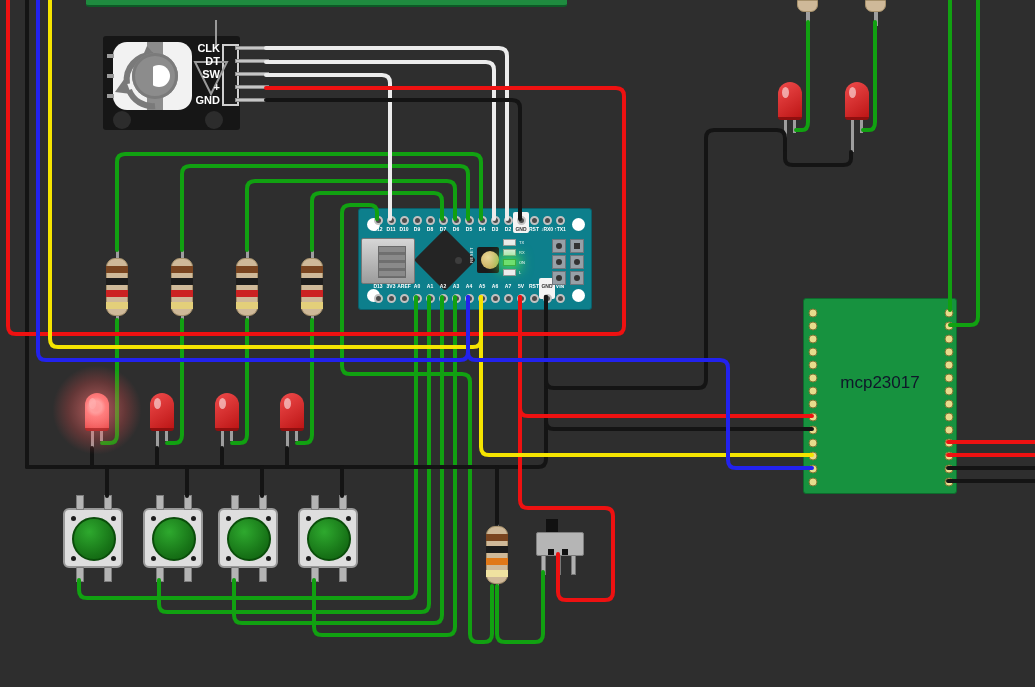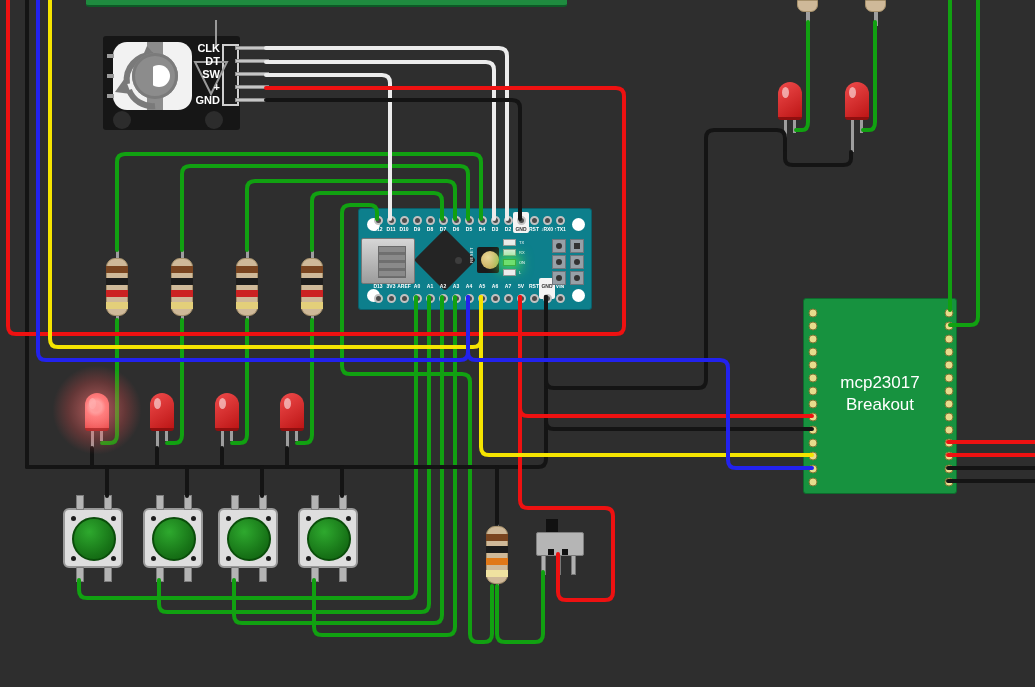--- a/index.html
+++ b/index.html
@@ -36,21 +36,21 @@
   .rst-btn{left:122px;top:42px;width:18px;height:18px;border-radius:50%;background:radial-gradient(circle at 40% 35%,#ecd89b,#c3a24a);}
   .rst-label{left:110px;top:38px;font-size:4px;color:#fff;writing-mode:vertical-rl;transform:rotate(180deg);letter-spacing:.5px;}
   .stat-led{left:144px;width:13px;height:7px;background:#ececec;border:1px solid #9a9a9a;}
   .stat-led.lit{background:#6fe06f;border-color:#3fae3f;box-shadow:0 0 12px 5px rgba(80,230,80,.75);}
   .stat-lab{left:160px;font-size:4px;color:#fff;}
   .icsp{width:14px;height:14px;background:#97a0a7;border:1px solid #6e767c;display:flex;align-items:center;justify-content:center;position:absolute;}
   .icsp i{display:block;width:6px;height:6px;border-radius:50%;background:#333;}
   .icsp.sq i{border-radius:0;}
   
   #mcp{background:#17923f;border:1px solid #0d6b2c;border-radius:3px;z-index:10;}
-  .mcp-title{width:100%;text-align:center;color:#ffffff;font-size:17px;}
+  .mcp-title{width:100%;text-align:center;color:#0f172a;font-size:17px;}
   .mpin{width:9px;height:9px;border-radius:50%;background:#e8dc8c;border:1px solid #7e7433;transform:translate(-50%,-50%);}
   
   .res-lead{background:#9e9e9e;}
   .res-body{background:#cfb999;border:1px solid #a8926c;border-radius:9px;}
   .band{left:0;width:100%;height:7px;}
   
   .led-body{width:24px;height:38px;border-radius:12px 12px 3px 3px;background:linear-gradient(145deg,#ef4b4b,#bd1616);border-bottom:3px solid #8e0f0f;}
   .led-body.lit{background:radial-gradient(circle at 45% 40%,#ffd5d5 0 6px,#ff8a8a 40%,#e04545);}
   .led-hi{left:4px;top:5px;width:7px;height:11px;border-radius:50%;background:rgba(255,255,255,.55);}
   .led-lead{width:3px;background:#9e9e9e;top:37px;}
@@ -341,21 +341,20 @@
       <div class="icsp" style="left: 193px; top: 62px;">
         <i></i>
       </div>
       <div class="icsp" style="left: 211px; top: 62px;">
         <i></i>
       </div>
     </div>
 
   <div id="mcp" style="left: 803px; top: 298px; width: 154px; height: 196px;">
     <div class="mcp-title" style="top:74px">mcp23017</div>
-    <div class="mcp-title" style="top:96px">Breakout</div>
   <div class="mpin" style="left: 9px; top: 14px;"></div>
       <div class="mpin" style="left: 145px; top: 14px;"></div>
       <div class="mpin" style="left: 9px; top: 27px;"></div>
       <div class="mpin" style="left: 145px; top: 27px;"></div>
       <div class="mpin" style="left: 9px; top: 40px;"></div>
       <div class="mpin" style="left: 145px; top: 40px;"></div>
       <div class="mpin" style="left: 9px; top: 53px;"></div>
       <div class="mpin" style="left: 145px; top: 53px;"></div>
       <div class="mpin" style="left: 9px; top: 66px;"></div>
       <div class="mpin" style="left: 145px; top: 66px;"></div>

